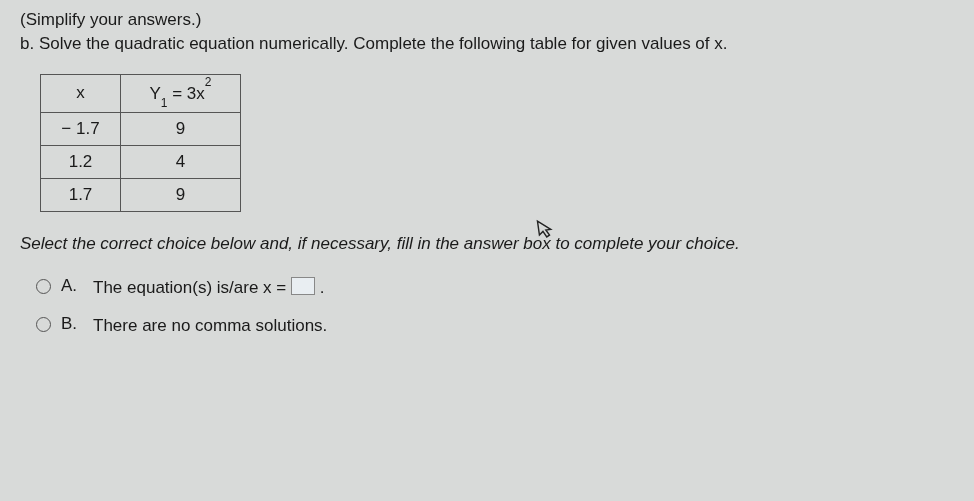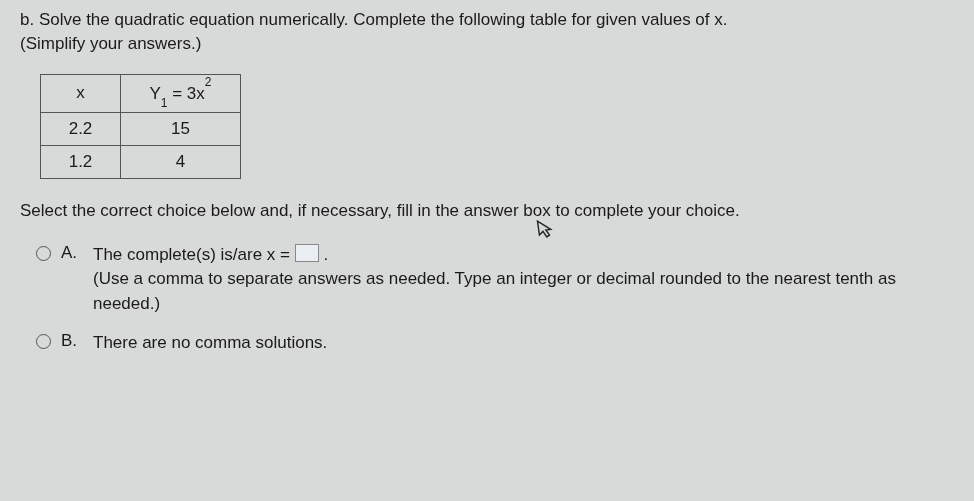--- a/index.html
+++ b/index.html
@@ -52,20 +52,21 @@
       top: 4px;
     }
     .y-header .x-sup {
       font-size: 12px;
       vertical-align: super;
       position: relative;
       top: -6px;
     }
     .select-text {
       margin-bottom: 22px;
+      font-style: italic;
     }
     .choice {
       display: flex;
       align-items: flex-start;
       margin-left: 16px;
       margin-bottom: 14px;
       gap: 10px;
     }
     .radio {
       width: 15px;
@@ -101,57 +102,60 @@
       font-size: 20px;
       color: #2a2a2a;
       transform: rotate(-8deg);
       pointer-events: none;
     }
   </style>
 </head>
 <body>
 
 <div class="prompt">
+  <div>(Simplify your answers.)</div>
   <div>b. Solve the quadratic equation numerically. Complete the following table for given values of x.</div>
-  <div>(Simplify your answers.)</div>
 </div>
 
 <div class="table-wrap">
   <table>
     <thead>
       <tr>
         <th>x</th>
         <th class="y-header">
           <span>Y</span><span class="y-sub">1</span><span> = 3x</span><span class="x-sup">2</span>
         </th>
       </tr>
     </thead>
     <tbody>
       <tr>
-        <td>2.2</td>
-        <td>15</td>
+        <td>− 1.7</td>
+        <td>9</td>
       </tr>
       <tr>
         <td>1.2</td>
         <td>4</td>
+      </tr>
+      <tr>
+        <td>1.7</td>
+        <td>9</td>
       </tr>
     </tbody>
   </table>
 </div>
 
 <div class="select-text">Select the correct choice below and, if necessary, fill in the answer box to complete your choice.</div>
 
 <div class="choice">
   <div class="radio"></div>
   <div class="choice-label">A.</div>
   <div class="choice-body">
     <div>
-      <span>The complete(s) is/are x = </span><span class="answer-box"></span><span> .</span>
+      <span>The equation(s) is/are x = </span><span class="answer-box"></span><span> .</span>
     </div>
-    <div>(Use a comma to separate answers as needed. Type an integer or decimal rounded to the nearest tenth as needed.)</div>
   </div>
 </div>
 
 <div class="choice">
   <div class="radio"></div>
   <div class="choice-label">B.</div>
   <div class="choice-body">There are no comma solutions.</div>
 </div>
 
 <div class="cursor">

